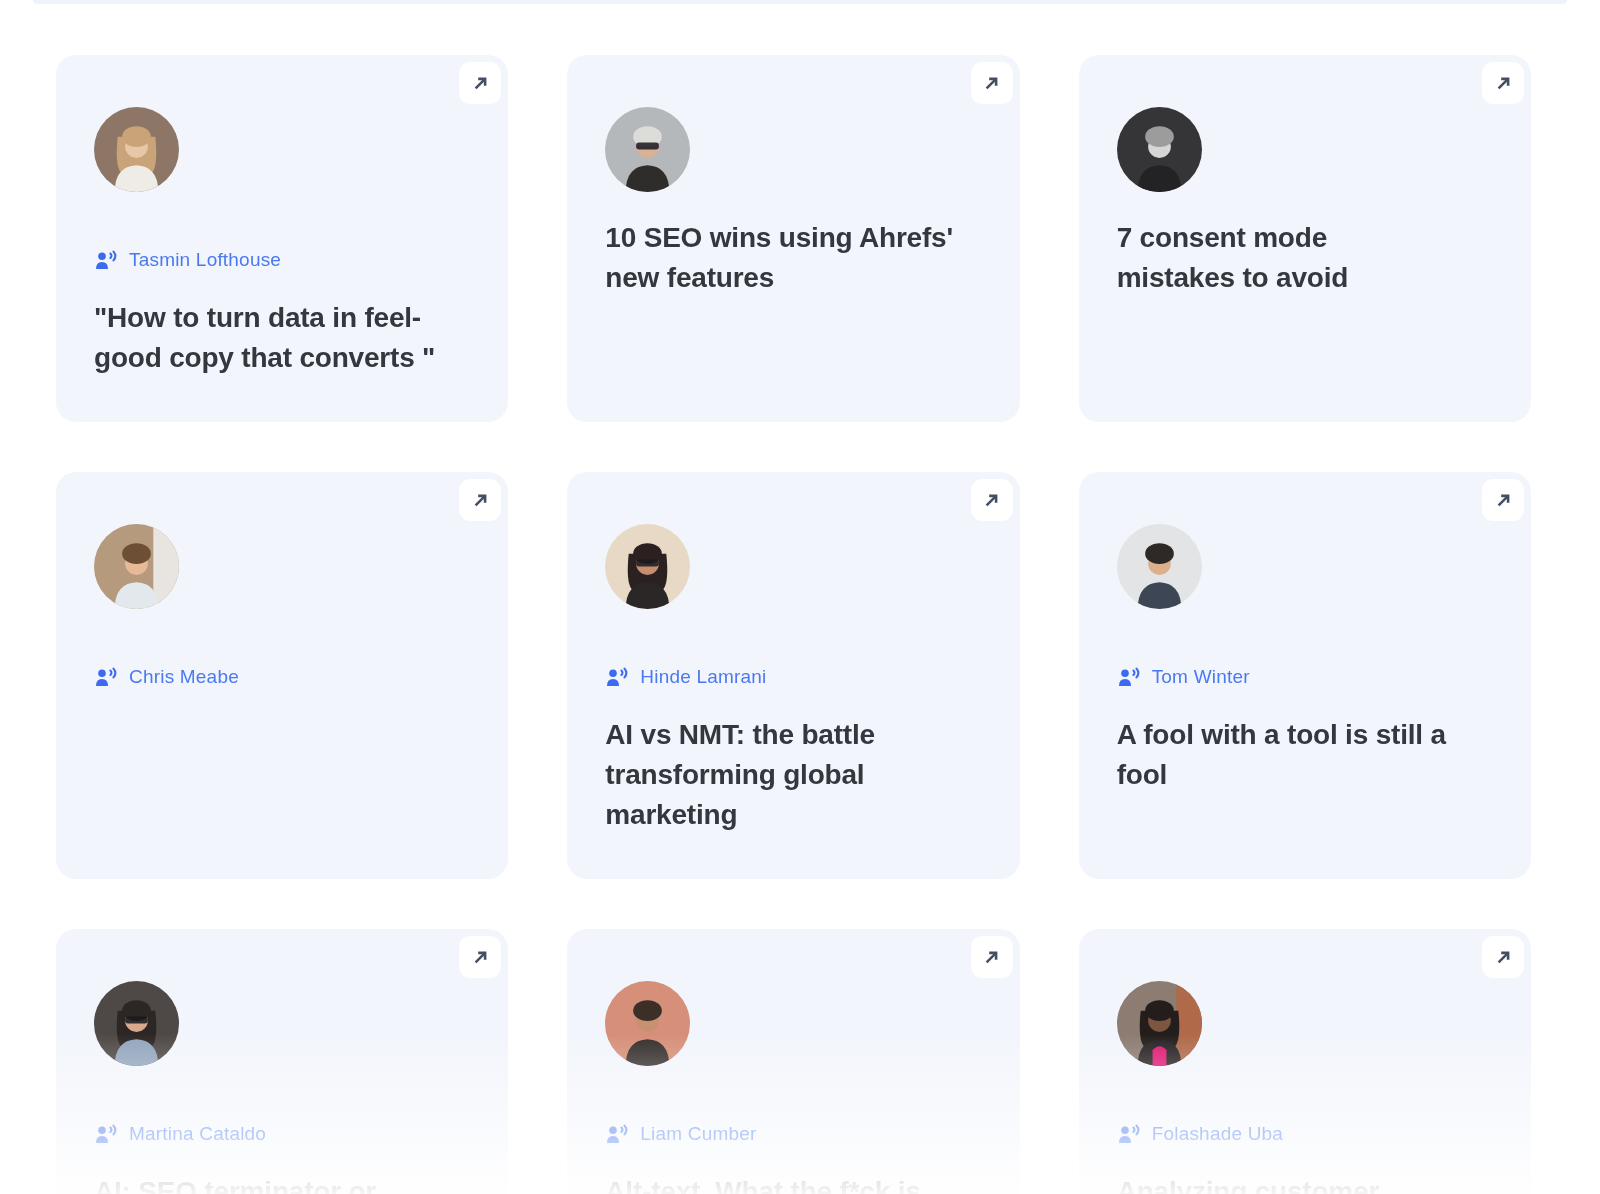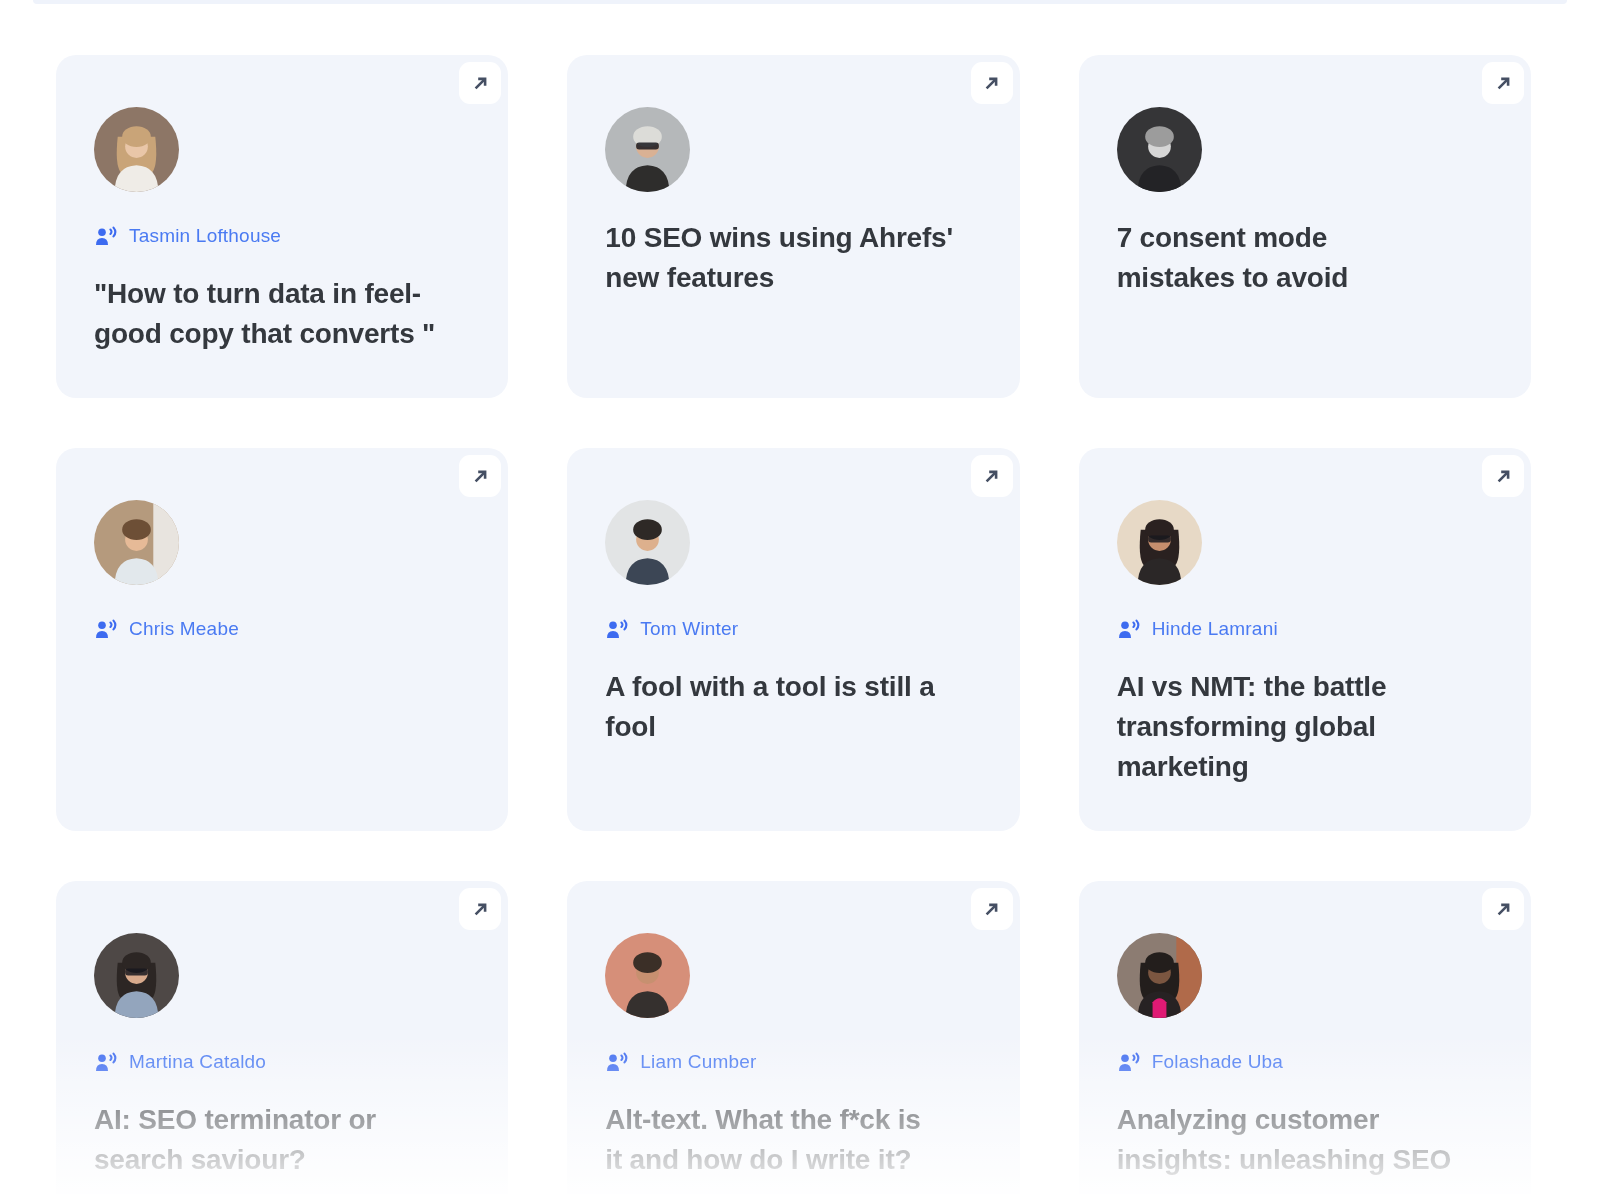--- a/index.html
+++ b/index.html
@@ -22,21 +22,21 @@
     column-gap:59px;row-gap:50px;padding:55px 69px 0 56px;}
   .card{position:relative;background:var(--card-bg);border-radius:20px;
     padding:52px 34px 44px 38px;cursor:pointer;}
   .open{position:absolute;top:7px;right:7px;width:42px;height:42px;border:0;
     background:var(--arrow-bg);border-radius:11px;display:flex;
     align-items:center;justify-content:center;cursor:pointer;padding:0;}
   .open svg{display:block;}
   .avatar-wrap{display:block;width:85px;height:85px;border-radius:50%;
     overflow:hidden;}
   .avatar{display:block;width:85px;height:85px;}
-  .name-row{display:flex;align-items:center;gap:11px;margin-top:32px;height:24px;}
+  .name-row{display:flex;align-items:center;gap:11px;margin-top:56px;height:24px;}
   .voice{flex:0 0 auto;display:block;}
   .name{color:var(--name-color);font-size:19px;font-weight:500;letter-spacing:.2px;}
   .title{margin-top:26px;color:var(--title-color);font-size:28px;font-weight:700;
     line-height:40px;letter-spacing:-0.2px;white-space:pre-line;}
   .fade{position:absolute;left:0;right:0;bottom:0;height:160px;pointer-events:none;
     background:linear-gradient(180deg,rgba(255,255,255,0) 0%,
       rgba(255,255,255,.38) 38%,rgba(255,255,255,.95) 100%);}
 </style>
 </head>
 <body>
@@ -154,52 +154,20 @@
 
   <article class="card">
     <button class="open">
       <svg width="19" height="19" viewBox="0 0 19 19">
         <path d="M4.6 14.4 L13.6 5.4" stroke="var(--arrow-color)" stroke-width="2.6" fill="none"></path>
         <path d="M7.2 4.9 L14.1 4.9 L14.1 11.8" stroke="var(--arrow-color)" stroke-width="2.6" fill="none"></path>
       </svg>
     </button>
     <span class="avatar-wrap">
       <svg class="avatar" viewBox="0 0 86 86">
-        <rect class="a-bg" x="0" y="0" width="86" height="86" fill="#e2e4e5"></rect>
-        <rect class="a-strip" x="60" y="0" width="26" height="86" style="display: none;"></rect>
-        <path class="a-long" d="M24,30 Q21,58 27,66 L59,66 Q65,58 62,30 Z" style="display: none;"></path>
-        <path class="a-torso" d="M21,86 Q21,60 43,59 Q65,60 65,86 Z" fill="#3c4655"></path>
-        <path class="a-accent" d="M36,70 Q43,62 50,70 L50,86 L36,86 Z" style="display: none;"></path>
-        <circle class="a-face" cx="43" cy="40" r="11.5" fill="#ddb08d"></circle>
-        <ellipse class="a-hair" cx="43" cy="30" rx="14.5" ry="10.5" fill="#2e2926"></ellipse>
-        <rect class="a-glasses" x="31.5" y="36" width="23" height="7" rx="3" style="display: none;"></rect>
-      </svg>
-    </span>
-    <div class="name-row">
-      <svg class="voice" width="24" height="22" viewBox="0 0 24 22">
-        <circle cx="8" cy="7.2" r="3.8" fill="var(--icon-color)"></circle>
-        <path d="M2,20 Q2,13 8,13 Q14,13 14,20 Z" fill="var(--icon-color)"></path>
-        <path d="M16.4,9 Q18.6,6.8 16.4,4.6" stroke="var(--icon-color)" stroke-width="2.1" fill="none" stroke-linecap="round"></path>
-        <path d="M19.5,11.4 Q23.2,7 19.5,2.6" stroke="var(--icon-color)" stroke-width="2.1" fill="none" stroke-linecap="round"></path>
-      </svg>
-      <span class="name">Tom Winter</span>
-    </div>
-    <h3 class="title">A fool with a tool is still a
-fool</h3>
-  </article>
-
-  <article class="card">
-    <button class="open">
-      <svg width="19" height="19" viewBox="0 0 19 19">
-        <path d="M4.6 14.4 L13.6 5.4" stroke="var(--arrow-color)" stroke-width="2.6" fill="none"></path>
-        <path d="M7.2 4.9 L14.1 4.9 L14.1 11.8" stroke="var(--arrow-color)" stroke-width="2.6" fill="none"></path>
-      </svg>
-    </button>
-    <span class="avatar-wrap">
-      <svg class="avatar" viewBox="0 0 86 86">
         <rect class="a-bg" x="0" y="0" width="86" height="86" fill="#e7d9c6"></rect>
         <rect class="a-strip" x="60" y="0" width="26" height="86" style="display: none;"></rect>
         <path class="a-long" d="M24,30 Q21,58 27,66 L59,66 Q65,58 62,30 Z" fill="#2a2120"></path>
         <path class="a-torso" d="M21,86 Q21,60 43,59 Q65,60 65,86 Z" fill="#2b2727"></path>
         <path class="a-accent" d="M36,70 Q43,62 50,70 L50,86 L36,86 Z" style="display: none;"></path>
         <circle class="a-face" cx="43" cy="40" r="11.5" fill="#c68e6d"></circle>
         <ellipse class="a-hair" cx="43" cy="30" rx="14.5" ry="10.5" fill="#2a2120"></ellipse>
         <rect class="a-glasses" x="31.5" y="36" width="23" height="7" rx="3" fill="rgba(25,25,30,0.85)"></rect>
       </svg>
     </span>
@@ -208,20 +176,52 @@
         <circle cx="8" cy="7.2" r="3.8" fill="var(--icon-color)"></circle>
         <path d="M2,20 Q2,13 8,13 Q14,13 14,20 Z" fill="var(--icon-color)"></path>
         <path d="M16.4,9 Q18.6,6.8 16.4,4.6" stroke="var(--icon-color)" stroke-width="2.1" fill="none" stroke-linecap="round"></path>
         <path d="M19.5,11.4 Q23.2,7 19.5,2.6" stroke="var(--icon-color)" stroke-width="2.1" fill="none" stroke-linecap="round"></path>
       </svg>
       <span class="name">Hinde Lamrani</span>
     </div>
     <h3 class="title">AI vs NMT: the battle
 transforming global
 marketing</h3>
+  </article>
+
+  <article class="card">
+    <button class="open">
+      <svg width="19" height="19" viewBox="0 0 19 19">
+        <path d="M4.6 14.4 L13.6 5.4" stroke="var(--arrow-color)" stroke-width="2.6" fill="none"></path>
+        <path d="M7.2 4.9 L14.1 4.9 L14.1 11.8" stroke="var(--arrow-color)" stroke-width="2.6" fill="none"></path>
+      </svg>
+    </button>
+    <span class="avatar-wrap">
+      <svg class="avatar" viewBox="0 0 86 86">
+        <rect class="a-bg" x="0" y="0" width="86" height="86" fill="#e2e4e5"></rect>
+        <rect class="a-strip" x="60" y="0" width="26" height="86" style="display: none;"></rect>
+        <path class="a-long" d="M24,30 Q21,58 27,66 L59,66 Q65,58 62,30 Z" style="display: none;"></path>
+        <path class="a-torso" d="M21,86 Q21,60 43,59 Q65,60 65,86 Z" fill="#3c4655"></path>
+        <path class="a-accent" d="M36,70 Q43,62 50,70 L50,86 L36,86 Z" style="display: none;"></path>
+        <circle class="a-face" cx="43" cy="40" r="11.5" fill="#ddb08d"></circle>
+        <ellipse class="a-hair" cx="43" cy="30" rx="14.5" ry="10.5" fill="#2e2926"></ellipse>
+        <rect class="a-glasses" x="31.5" y="36" width="23" height="7" rx="3" style="display: none;"></rect>
+      </svg>
+    </span>
+    <div class="name-row">
+      <svg class="voice" width="24" height="22" viewBox="0 0 24 22">
+        <circle cx="8" cy="7.2" r="3.8" fill="var(--icon-color)"></circle>
+        <path d="M2,20 Q2,13 8,13 Q14,13 14,20 Z" fill="var(--icon-color)"></path>
+        <path d="M16.4,9 Q18.6,6.8 16.4,4.6" stroke="var(--icon-color)" stroke-width="2.1" fill="none" stroke-linecap="round"></path>
+        <path d="M19.5,11.4 Q23.2,7 19.5,2.6" stroke="var(--icon-color)" stroke-width="2.1" fill="none" stroke-linecap="round"></path>
+      </svg>
+      <span class="name">Tom Winter</span>
+    </div>
+    <h3 class="title">A fool with a tool is still a
+fool</h3>
   </article>
 
   <article class="card">
     <button class="open">
       <svg width="19" height="19" viewBox="0 0 19 19">
         <path d="M4.6 14.4 L13.6 5.4" stroke="var(--arrow-color)" stroke-width="2.6" fill="none"></path>
         <path d="M7.2 4.9 L14.1 4.9 L14.1 11.8" stroke="var(--arrow-color)" stroke-width="2.6" fill="none"></path>
       </svg>
     </button>
     <span class="avatar-wrap">

